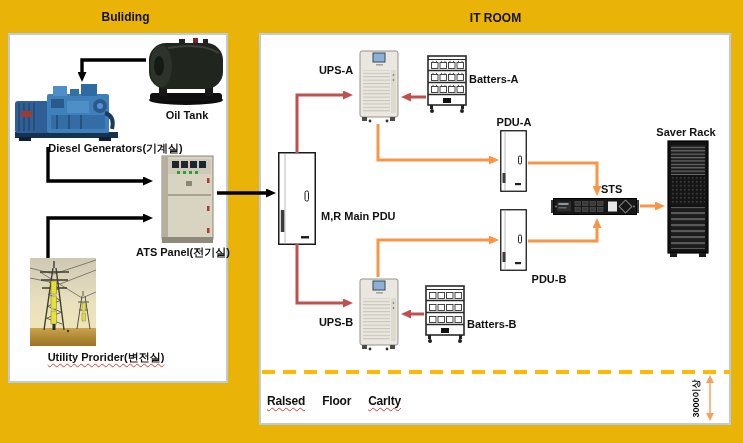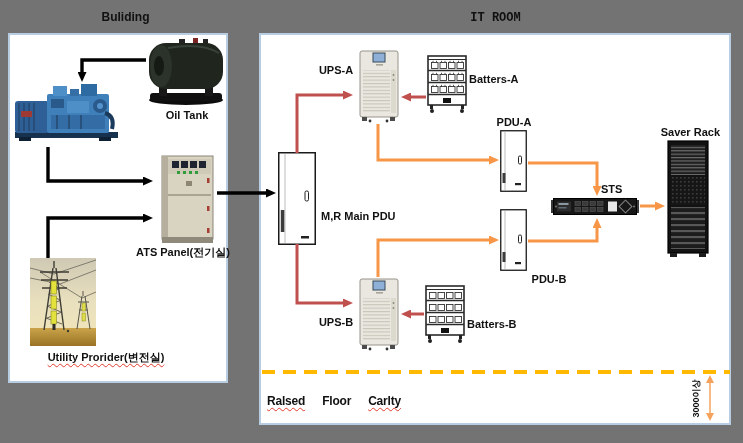--- a/index.html
+++ b/index.html
@@ -1,17 +1,17 @@
 <!DOCTYPE html>
 <html><head>
 <meta charset="utf-8">
 <style>
   html,body{margin:0;padding:0;background:#fff;}
   #stage{
-    position:relative;width:743px;height:443px;background:#737373;overflow:hidden;
+    position:relative;width:743px;height:443px;background:#eab308;overflow:hidden;
     font-family:"Liberation Sans","DejaVu Sans",sans-serif;color:#111;
   }
   .zone{position:absolute;border:2px solid #b9cde2;background:#fff;}
   .lbl{position:absolute;font-size:11px;font-weight:700;color:#111;white-space:nowrap;line-height:1.1;}
   .lbl.center{text-align:center;}
   .title{position:absolute;font-size:12px;font-weight:700;color:#111;text-align:center;white-space:nowrap;}
   .equip{position:absolute;}
   .equip svg{display:block;}
   #arrow-layer{position:absolute;left:0;top:0;z-index:5;pointer-events:none;}
   .misspelled{text-decoration:underline wavy #e23b2e;text-decoration-thickness:1px;text-underline-offset:2px;}
@@ -21,21 +21,21 @@
 </style>
 </head>
 <body>
 
 <div id="stage">
 
   <div class="zone" style="left:8px;top:33px;width:216px;height:346px;"></div>
   <div class="zone" style="left:259px;top:33px;width:468px;height:388px;"></div>
 
   <div class="title" style="left:88px;top:10px;width:75px;">Buliding</div>
-  <div class="title" style="left:458px;top:11px;width:75px;font-family:Liberation Mono, monospace;">IT ROOM</div>
+  <div class="title" style="left:458px;top:11px;width:75px;">IT ROOM</div>
 
   <div class="equip" style="left:146px;top:37px;">
     <svg width="80" height="70" viewBox="0 0 80 70">
       <ellipse cx="40" cy="63" rx="37" ry="5" fill="#0c0c0c"></ellipse>
       <rect x="4" y="56" width="72" height="8" rx="3" fill="#101010"></rect>
       <rect x="13" y="45" width="8" height="14" fill="#181818"></rect>
       <rect x="59" y="45" width="8" height="14" fill="#181818"></rect>
       <rect x="33" y="2" width="6" height="6" fill="#232323"></rect>
       <rect x="47" y="1" width="5" height="6" fill="#7c2323"></rect>
       <rect x="57" y="2" width="5" height="5" fill="#232323"></rect>
@@ -66,20 +66,21 @@
       <rect x="40" y="5" width="14" height="10" fill="#4f8fc7"></rect>
       <rect x="68" y="3" width="16" height="12" fill="#2f6ba3"></rect>
       <rect x="57" y="8" width="9" height="7" fill="#356fa5"></rect>
       <rect x="38" y="34" width="54" height="14" fill="#346da6"></rect>
       <line x1="44" y1="34" x2="44" y2="48" stroke="#28517c" stroke-width="2"></line>
       <line x1="56" y1="34" x2="56" y2="48" stroke="#28517c" stroke-width="2"></line>
       <line x1="68" y1="34" x2="68" y2="48" stroke="#28517c" stroke-width="2"></line>
       <path d="M92,32 q10,3 7,16" stroke="#1b3a5c" stroke-width="4" fill="none"></path>
     </svg>
   </div>
+  <div class="lbl center" style="left:38px;top:142px;width:155px;">Diesel Generators(기계실)</div>
 
   <div class="equip" style="left:157px;top:154px;">
     <svg width="60" height="91" viewBox="0 0 60 91">
       <rect x="5" y="2" width="51" height="83" fill="#d9d3c2" stroke="#8a8577" stroke-width="1"></rect>
       <rect x="5" y="2" width="6" height="83" fill="#b6af9d"></rect>
       <rect x="11" y="5" width="43" height="15" fill="#cfc9b8"></rect>
       <rect x="15" y="7" width="7" height="7" fill="#1e2430"></rect>
       <rect x="24" y="7" width="7" height="7" fill="#1e2430"></rect>
       <rect x="33" y="7" width="7" height="7" fill="#1e2430"></rect>
       <rect x="42" y="7" width="7" height="7" fill="#1e2430"></rect>
@@ -339,21 +340,21 @@
           </pattern>
       </defs>
       <rect x="1" y="1" width="40" height="112" fill="#121212" stroke="#000" stroke-width="1.2"></rect>
       <rect x="4" y="5" width="34" height="30" fill="url(#rs1)"></rect>
       <rect x="4" y="37" width="34" height="28" fill="url(#rs2)"></rect>
       <rect x="4" y="67" width="34" height="42" fill="url(#rs3)"></rect>
       <rect x="3" y="113" width="7" height="4" fill="#1c1c1c"></rect>
       <rect x="32" y="113" width="7" height="4" fill="#1c1c1c"></rect>
     </svg>
   </div>
-  <div class="lbl center" style="left:652px;top:126px;width:68px;text-align:right;">Saver Rack</div>
+  <div class="lbl center" style="left:652px;top:126px;width:68px;">Saver Rack</div>
 
   <div id="raised-floor-label">
     <span class="misspelled">Ralsed</span>
     <span>Floor</span>
     <span class="misspelled">Carlty</span>
   </div>
 
   <div id="dim-label">
     <span>3000이상</span>
   </div>

